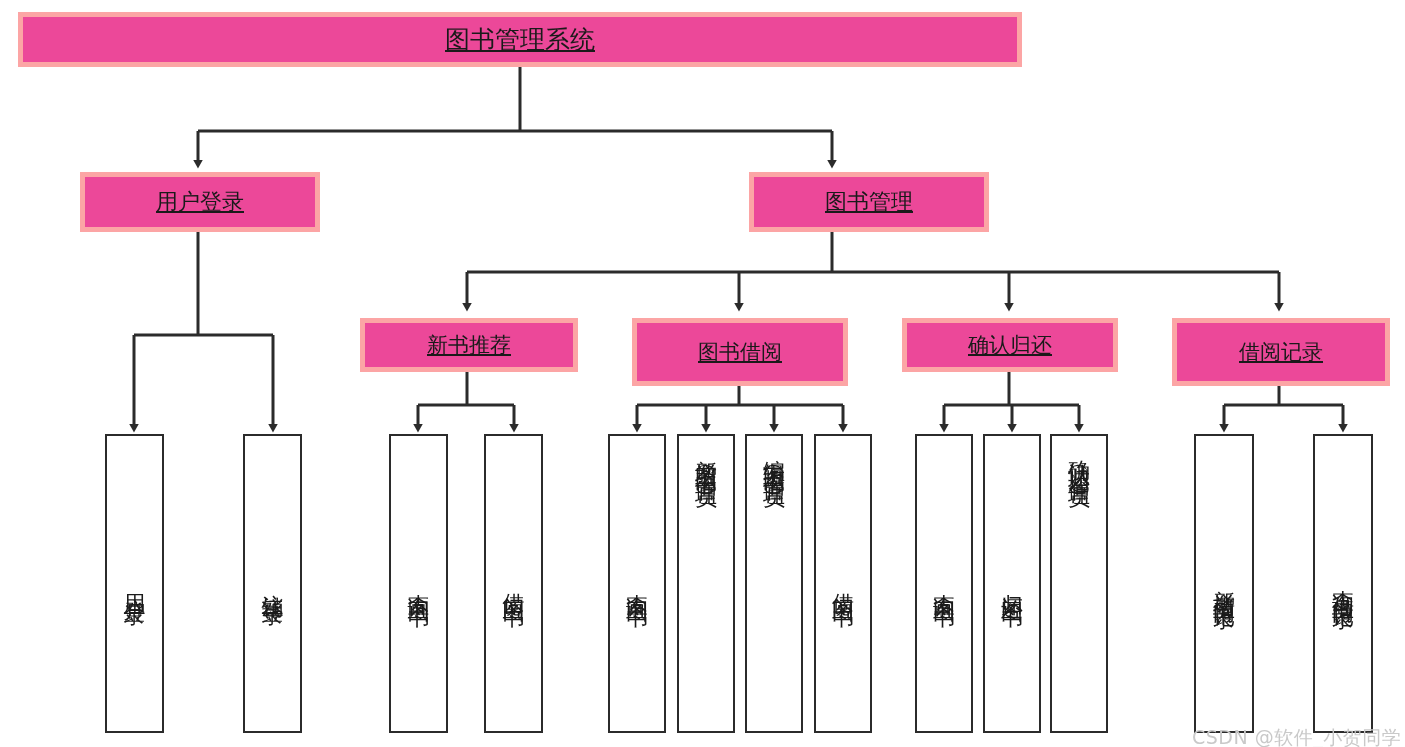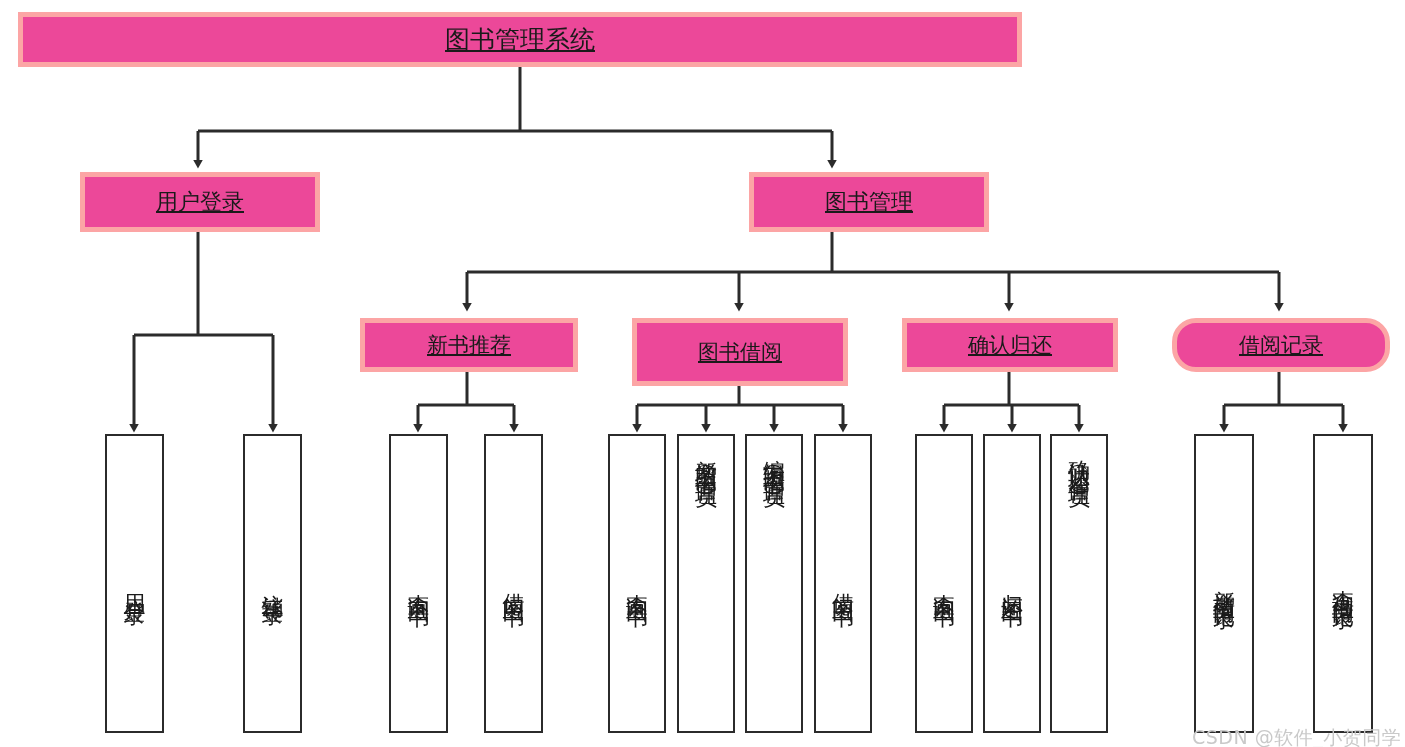--- a/index.html
+++ b/index.html
@@ -154,21 +154,21 @@
 
 <div class="node lvl2" style="left:360px; top:318px; width:218px; height:54px;text-align:right;">
   <span>新书推荐</span>
 </div>
 <div class="node lvl2" style="left:632px; top:318px; width:216px; height:68px;">
   <span>图书借阅</span>
 </div>
 <div class="node lvl2" style="left:902px; top:318px; width:216px; height:54px;">
   <span>确认归还</span>
 </div>
-<div class="node lvl2" style="left:1172px; top:318px; width:218px; height:54px;border-radius:24px;">
+<div class="node lvl2" style="left:1172px; top:318px; width:218px; height:68px;">
   <span>借阅记录</span>
 </div>
 
 <div class="leaf align-center" style="left:105px; top:434px; width:59px; height:299px;">
   <span class="vtext">用户登录</span>
 </div>
 <div class="leaf align-center" style="left:243px; top:434px; width:59px; height:299px;">
   <span class="vtext">注销登录</span>
 </div>
 

